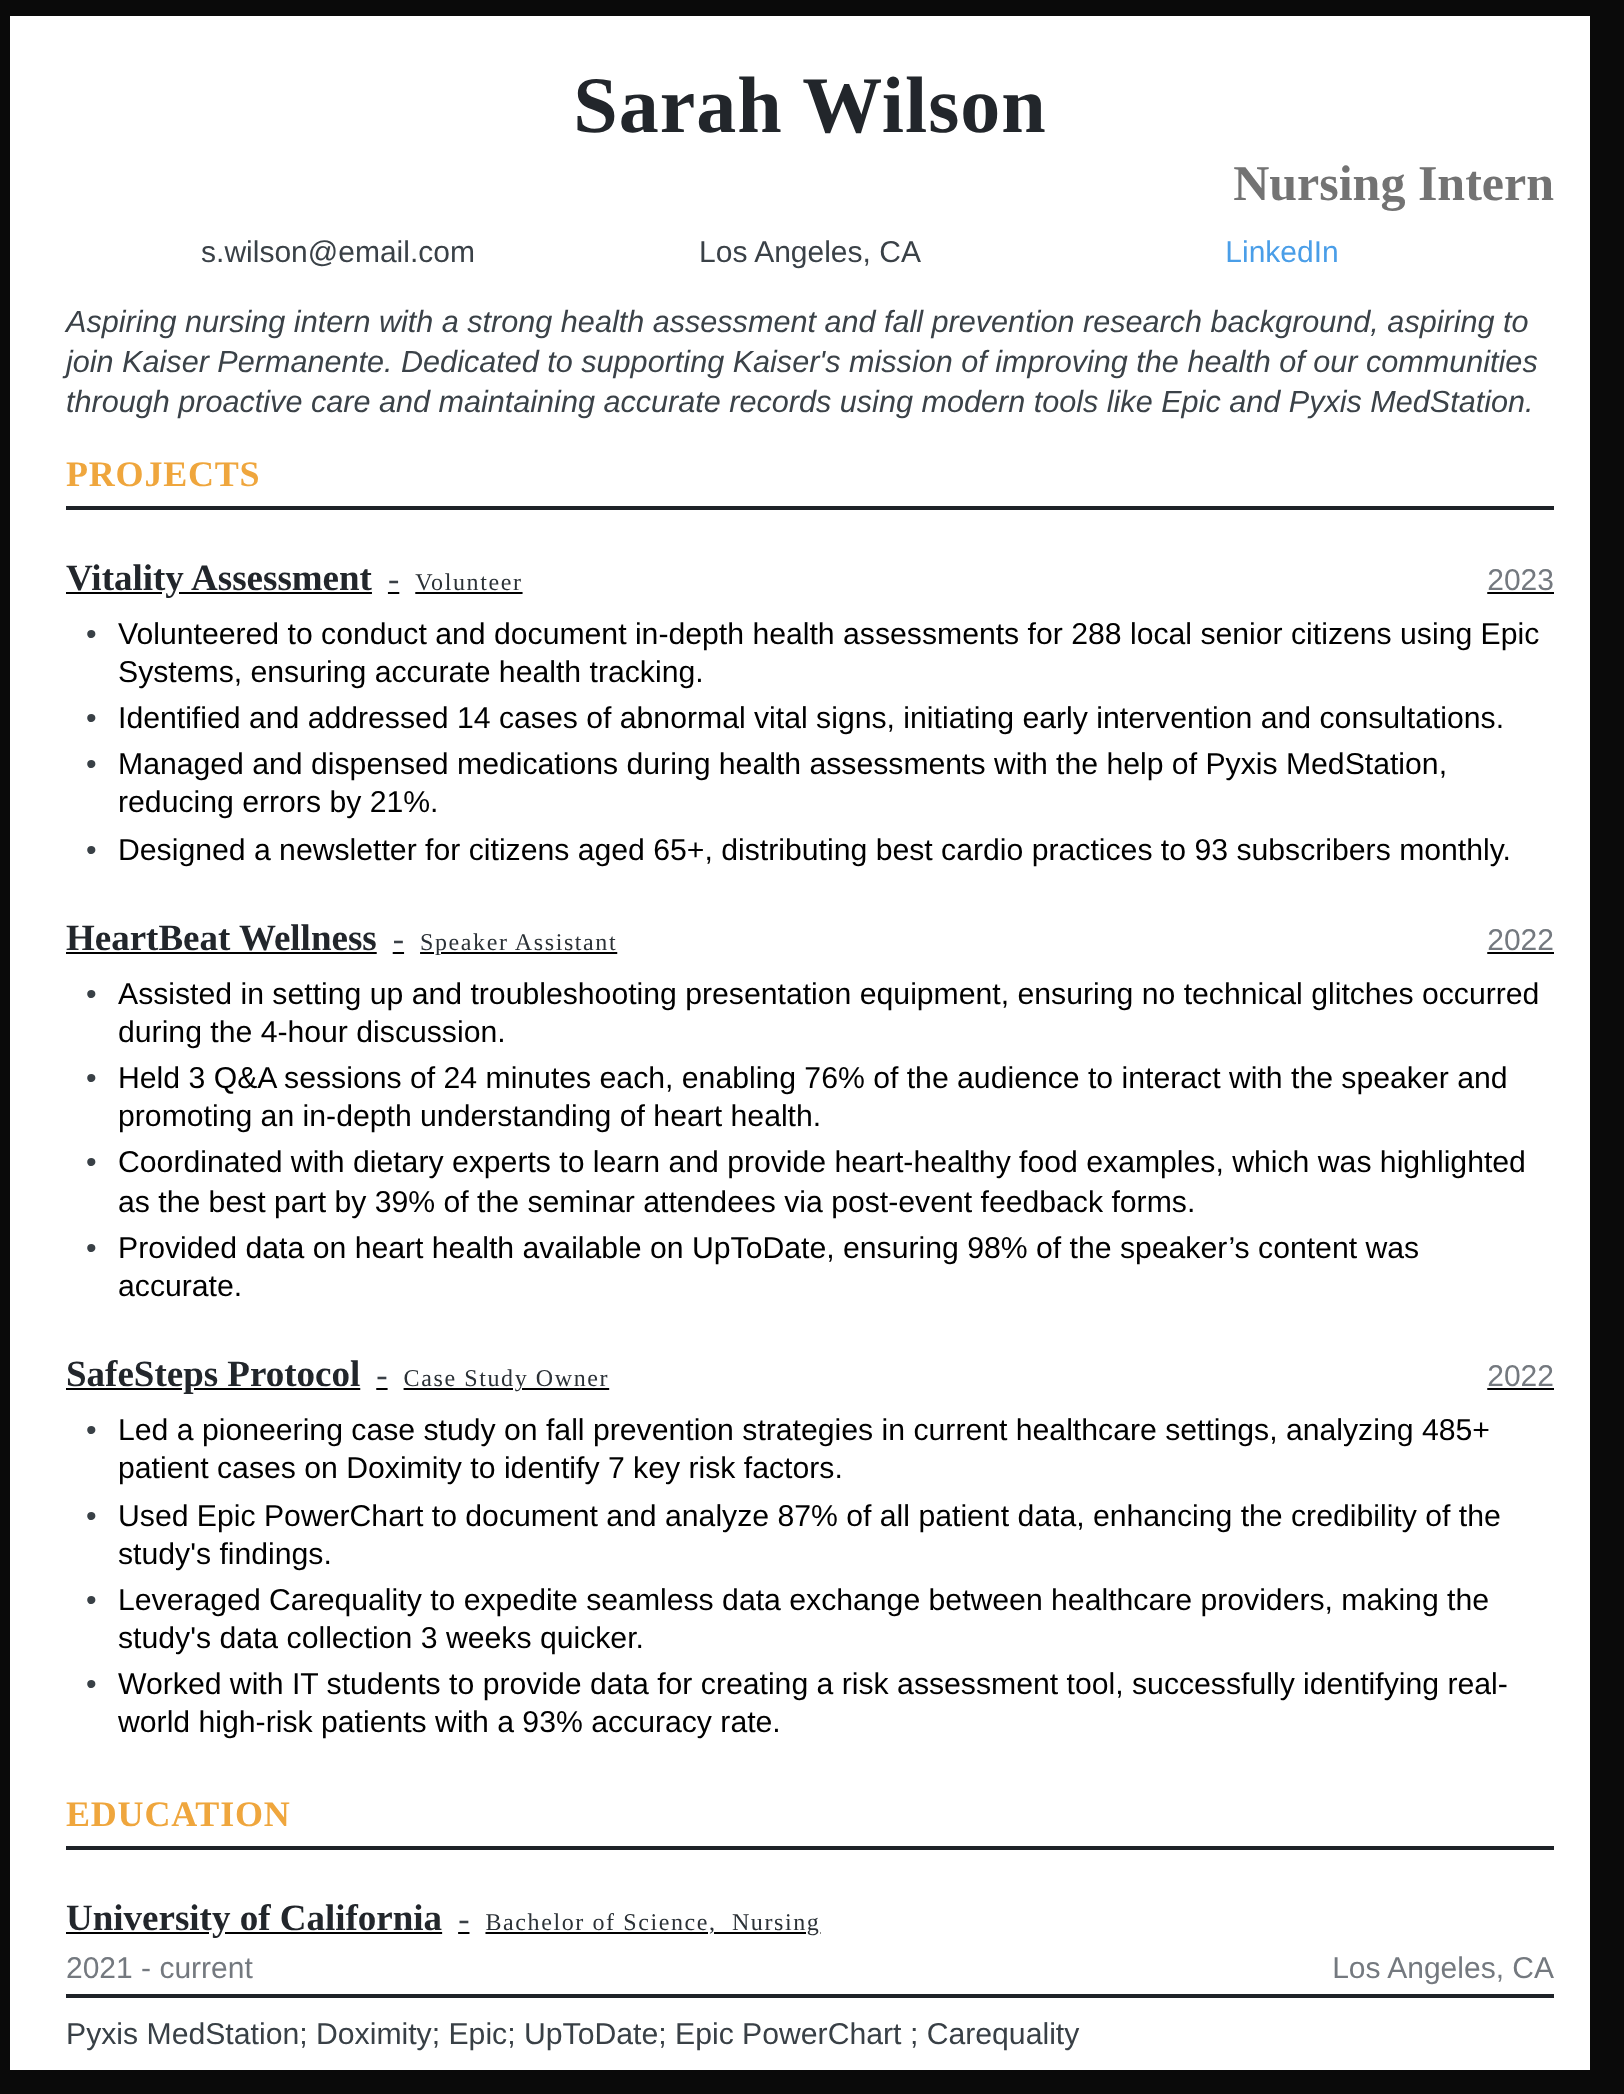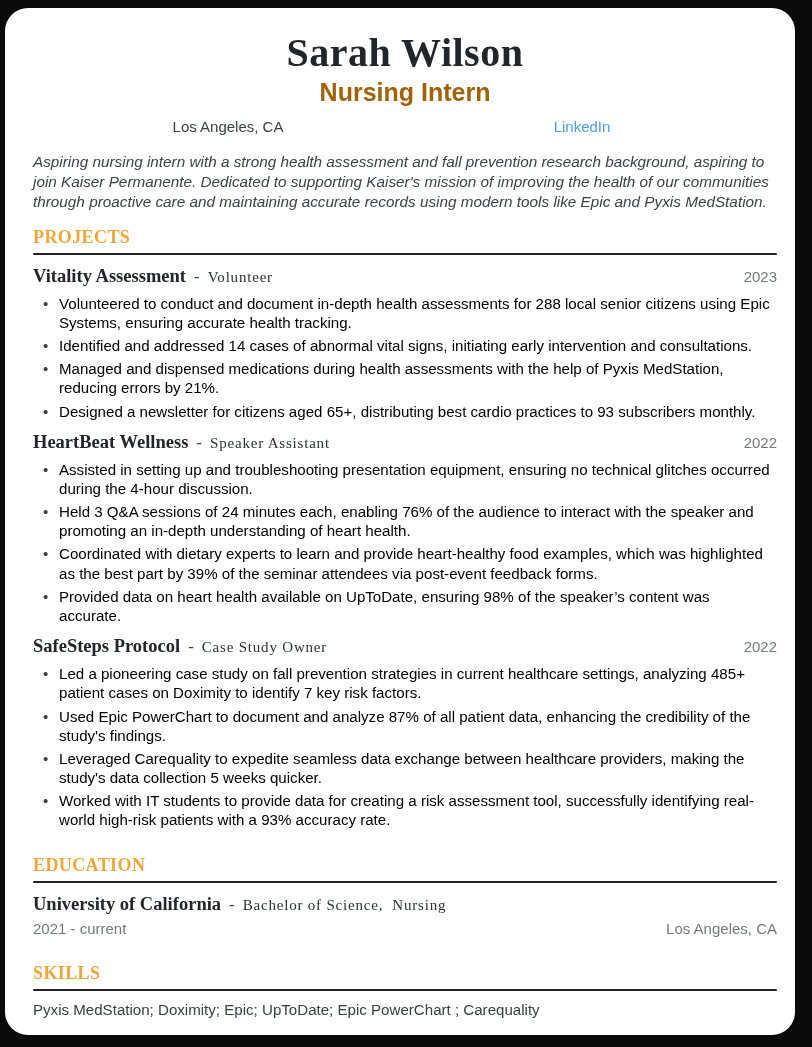--- a/index.html
+++ b/index.html
@@ -1,15 +1,15 @@
 <!DOCTYPE html>
 <html><head>
 <meta charset="utf-8">
 <style>
-  * { margin: 0; padding: 0; box-sizing: border-box; border-radius: 23px; }
+  * { margin: 0; padding: 0; box-sizing: border-box; }
   body {
     width: 812px; height: 1047px;
     background: #0a0a0a;
     font-family: "Liberation Sans", "DejaVu Sans", sans-serif;
     position: relative;
     overflow: hidden;
   }
   .page {
     position: absolute;
     left: 5px; top: 8px;
@@ -19,23 +19,23 @@
     overflow: hidden;
   }
 
   .candidate-name {
     font-family: "Liberation Serif", "DejaVu Serif", serif;
     font-size: 40px; font-weight: 700;
     color: #22262b; text-align: center;
     line-height: 1.15; letter-spacing: 0.5px;
   }
   .candidate-title {
-    font-family: Liberation Sans, sans-serif;
+    font-family: Liberation Serif, serif;
     font-size: 25px; font-weight: 700;
-    color: #a16207; text-align: center;
+    color: #737373; text-align: right;
     margin-top: 2px; line-height: 1.16;
   }
   .contact-row {
     display: flex; width: 708px;
     margin: 10px auto 0;
     font-size: 15px; color: #3a4147;
     line-height: 1.3;
   }
   .contact-row > * { flex: 1; text-align: center; }
   .contact-link { color: #4a9ee8; cursor: pointer; }
@@ -55,34 +55,35 @@
   }
   .section-rule {
     border: none; border-top: 2px solid #1e2227;
     margin-top: 4px;
   }
   .mt-projects { margin-top: 15px; }
   .mt-section  { margin-top: 26px; }
 
   .entry-header {
     display: flex; align-items: baseline;
-    margin-top: 10px;
+    margin-top: 24px;
+    text-decoration: underline;
   }
   .entry-title {
     font-family: "Liberation Serif", "DejaVu Serif", serif;
     font-size: 18.5px; font-weight: 700;
     color: #22262b; line-height: 1.25;
   }
   .entry-sep {
     font-family: "Liberation Serif", "DejaVu Serif", serif;
     font-size: 17px; color: #3a4046; margin: 0 8px;
   }
   .entry-role {
     font-family: "Liberation Serif", "DejaVu Serif", serif;
-    font-size: 15px; font-weight: 400;
+    font-size: 12px; font-weight: 400;
     color: #2b3136; letter-spacing: 0.8px;
     white-space: pre-wrap;
   }
   .entry-date {
     margin-left: auto;
     font-size: 15px; color: #74797f;
   }
   .project-block { margin-top: 3px; }
   .bullet-list { list-style: none; margin-top: 6px; }
   .bullet-list li {
@@ -110,20 +111,21 @@
 </style>
 </head>
 <body>
 
 <div class="page">
 
   <h1 class="candidate-name">Sarah Wilson</h1>
   <h2 class="candidate-title">Nursing Intern</h2>
 
   <div class="contact-row">
+    <span>s.wilson@email.com</span>
     <span>Los Angeles, CA</span>
     <span>
       <a class="contact-link">LinkedIn</a>
     </span>
   </div>
 
   <p class="summary">Aspiring nursing intern with a strong health assessment and fall prevention research background, aspiring to join Kaiser Permanente. Dedicated to supporting Kaiser's mission of improving the health of our communities through proactive care and maintaining accurate records using modern tools like Epic and Pyxis MedStation.</p>
 
   <h3 class="section-heading mt-projects">PROJECTS</h3>
   <hr class="section-rule">
@@ -161,38 +163,37 @@
   <div class="project-block">
     <div class="entry-header">
       <span class="entry-title">SafeSteps Protocol</span>
       <span class="entry-sep">-</span>
       <span class="entry-role">Case Study Owner</span>
       <span class="entry-date">2022</span>
     </div>
     <ul class="bullet-list">
       <li>Led a pioneering case study on fall prevention strategies in current healthcare settings, analyzing 485+ patient cases on Doximity to identify 7 key risk factors.</li>
       <li>Used Epic PowerChart to document and analyze 87% of all patient data, enhancing the credibility of the study's findings.</li>
-      <li>Leveraged Carequality to expedite seamless data exchange between healthcare providers, making the study's data collection 5 weeks quicker.</li>
+      <li>Leveraged Carequality to expedite seamless data exchange between healthcare providers, making the study's data collection 3 weeks quicker.</li>
       <li>Worked with IT students to provide data for creating a risk assessment tool, successfully identifying real-world high-risk patients with a 93% accuracy rate.</li>
     </ul>
   </div>
 
   <h3 class="section-heading mt-section">EDUCATION</h3>
   <hr class="section-rule">
 
   <div>
     <div class="entry-header">
       <span class="entry-title">University of California</span>
       <span class="entry-sep">-</span>
       <span class="entry-role">Bachelor of Science,  Nursing</span>
     </div>
     <div class="edu-meta">
       <span>2021 - current</span>
       <span>Los Angeles, CA</span>
     </div>
   </div>
 
-  <h3 class="section-heading mt-section">SKILLS</h3>
   <hr class="section-rule">
 
   <p class="skills-line">Pyxis MedStation; Doximity; Epic; UpToDate; Epic PowerChart ; Carequality</p>
 
 </div>
 
 </body></html>

